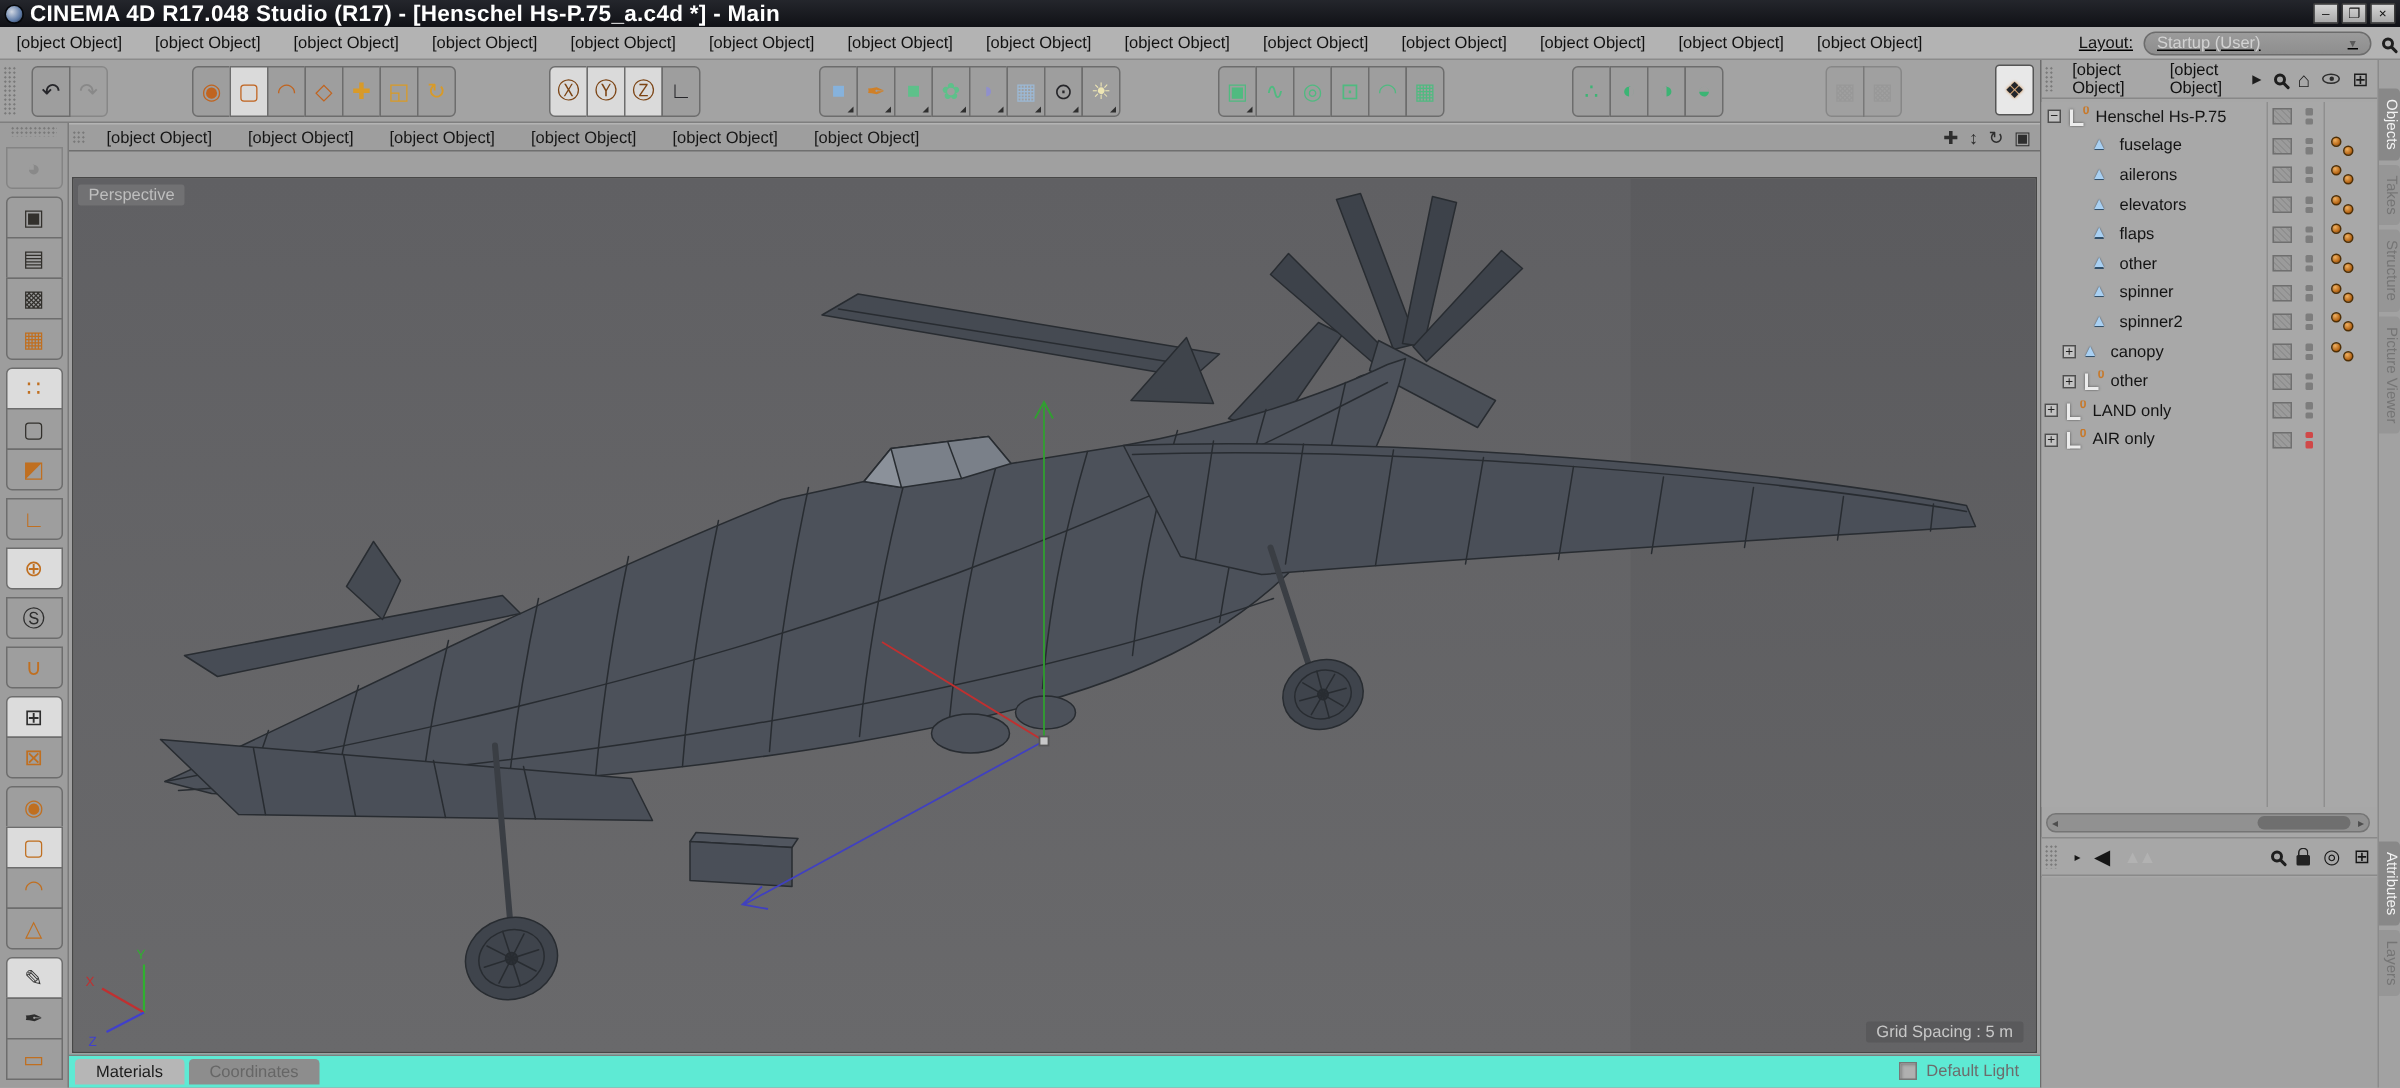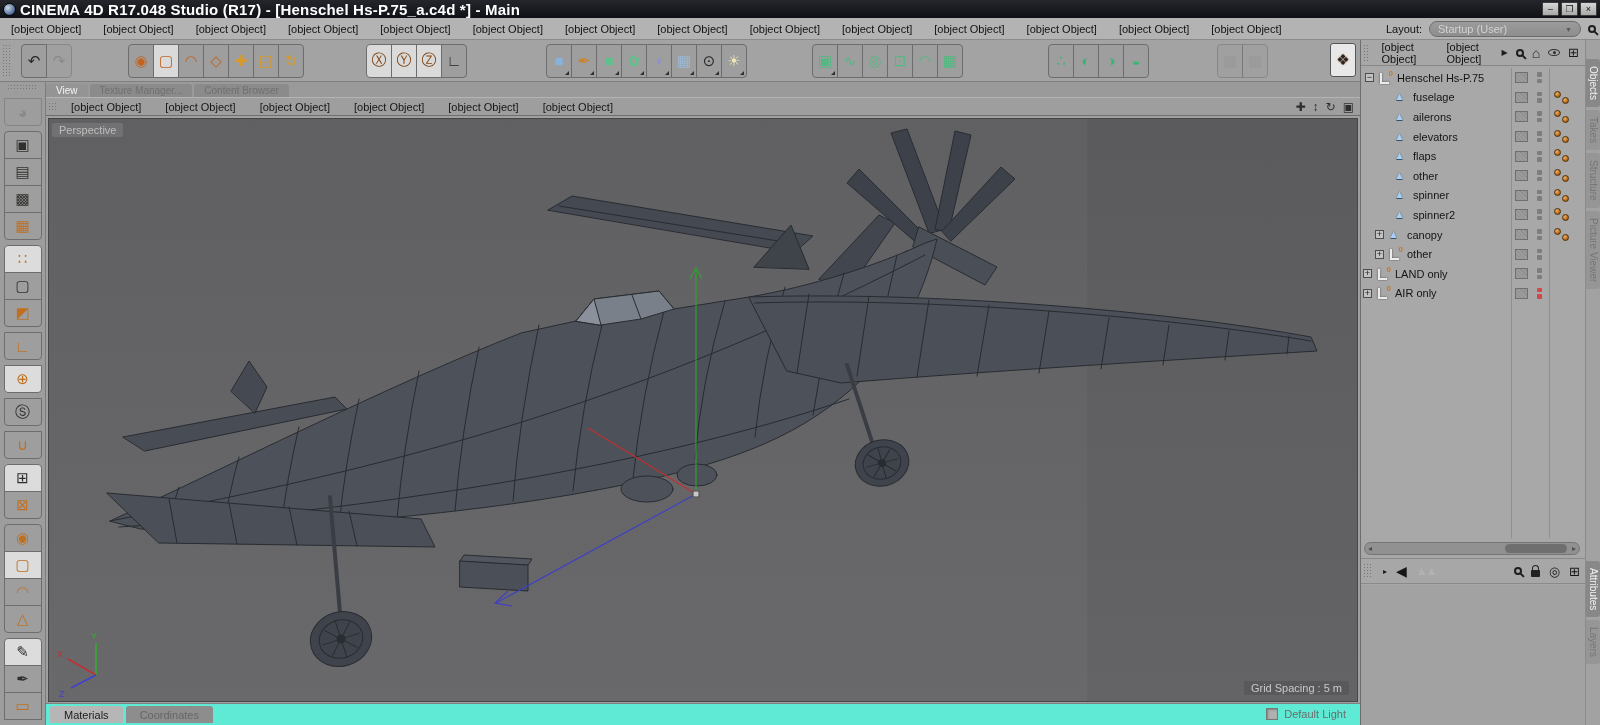--- a/index.html
+++ b/index.html
@@ -177,21 +177,21 @@
     <span class="mitem">[object Object]</span>
     <span class="mitem">[object Object]</span>
     <span class="mitem">[object Object]</span>
     <span class="mitem">[object Object]</span>
     <span class="mitem">[object Object]</span>
     <span class="mitem">[object Object]</span>
     <span class="mitem">[object Object]</span>
     <span class="mitem">[object Object]</span>
   </div>
 <div class="abs" style="left:0;top:18px;width:1600px;height:22px;pointer-events:none;">
-  <div style="position:absolute;right:4px;top:0;height:100%;display:flex;align-items:center;gap:7px;pointer-events:auto;">
+  <div style="position:absolute;right:4px;top:0;height:100%;display:flex;align-items:center;gap:7px;pointer-events:auto;text-decoration:underline;">
     <span style="font-size:11px;color:#111;">Layout:</span>
     <span id="layout-select">
       <span>Startup (User)</span>
       <span class="caret">▼</span>
     </span>
     <span class="i-mag"></span>
   </div>
 </div>
 
 <div id="toolbar">
@@ -420,26 +420,20 @@
         <span class="glyph" style="color: rgb(46, 46, 46);">✒</span>
       </span>
 
       <span class="ltbtn">
         <span class="glyph" style="color: rgb(192, 111, 32);">▭</span>
       </span>
     </span>
 </div>
 
 <div id="main">
-  <div id="main-tabs">
-
-  <span class="mtab active">View</span>
-      <span class="mtab">Texture Manager...</span>
-      <span class="mtab">Content Browser</span>
-    </div>
   <div id="vp-menu">
     <span class="grip"></span>
     <span style="display:flex;">
 
     <span class="mitem">[object Object]</span>
         <span class="mitem">[object Object]</span>
         <span class="mitem">[object Object]</span>
         <span class="mitem">[object Object]</span>
         <span class="mitem">[object Object]</span>
         <span class="mitem">[object Object]</span>

